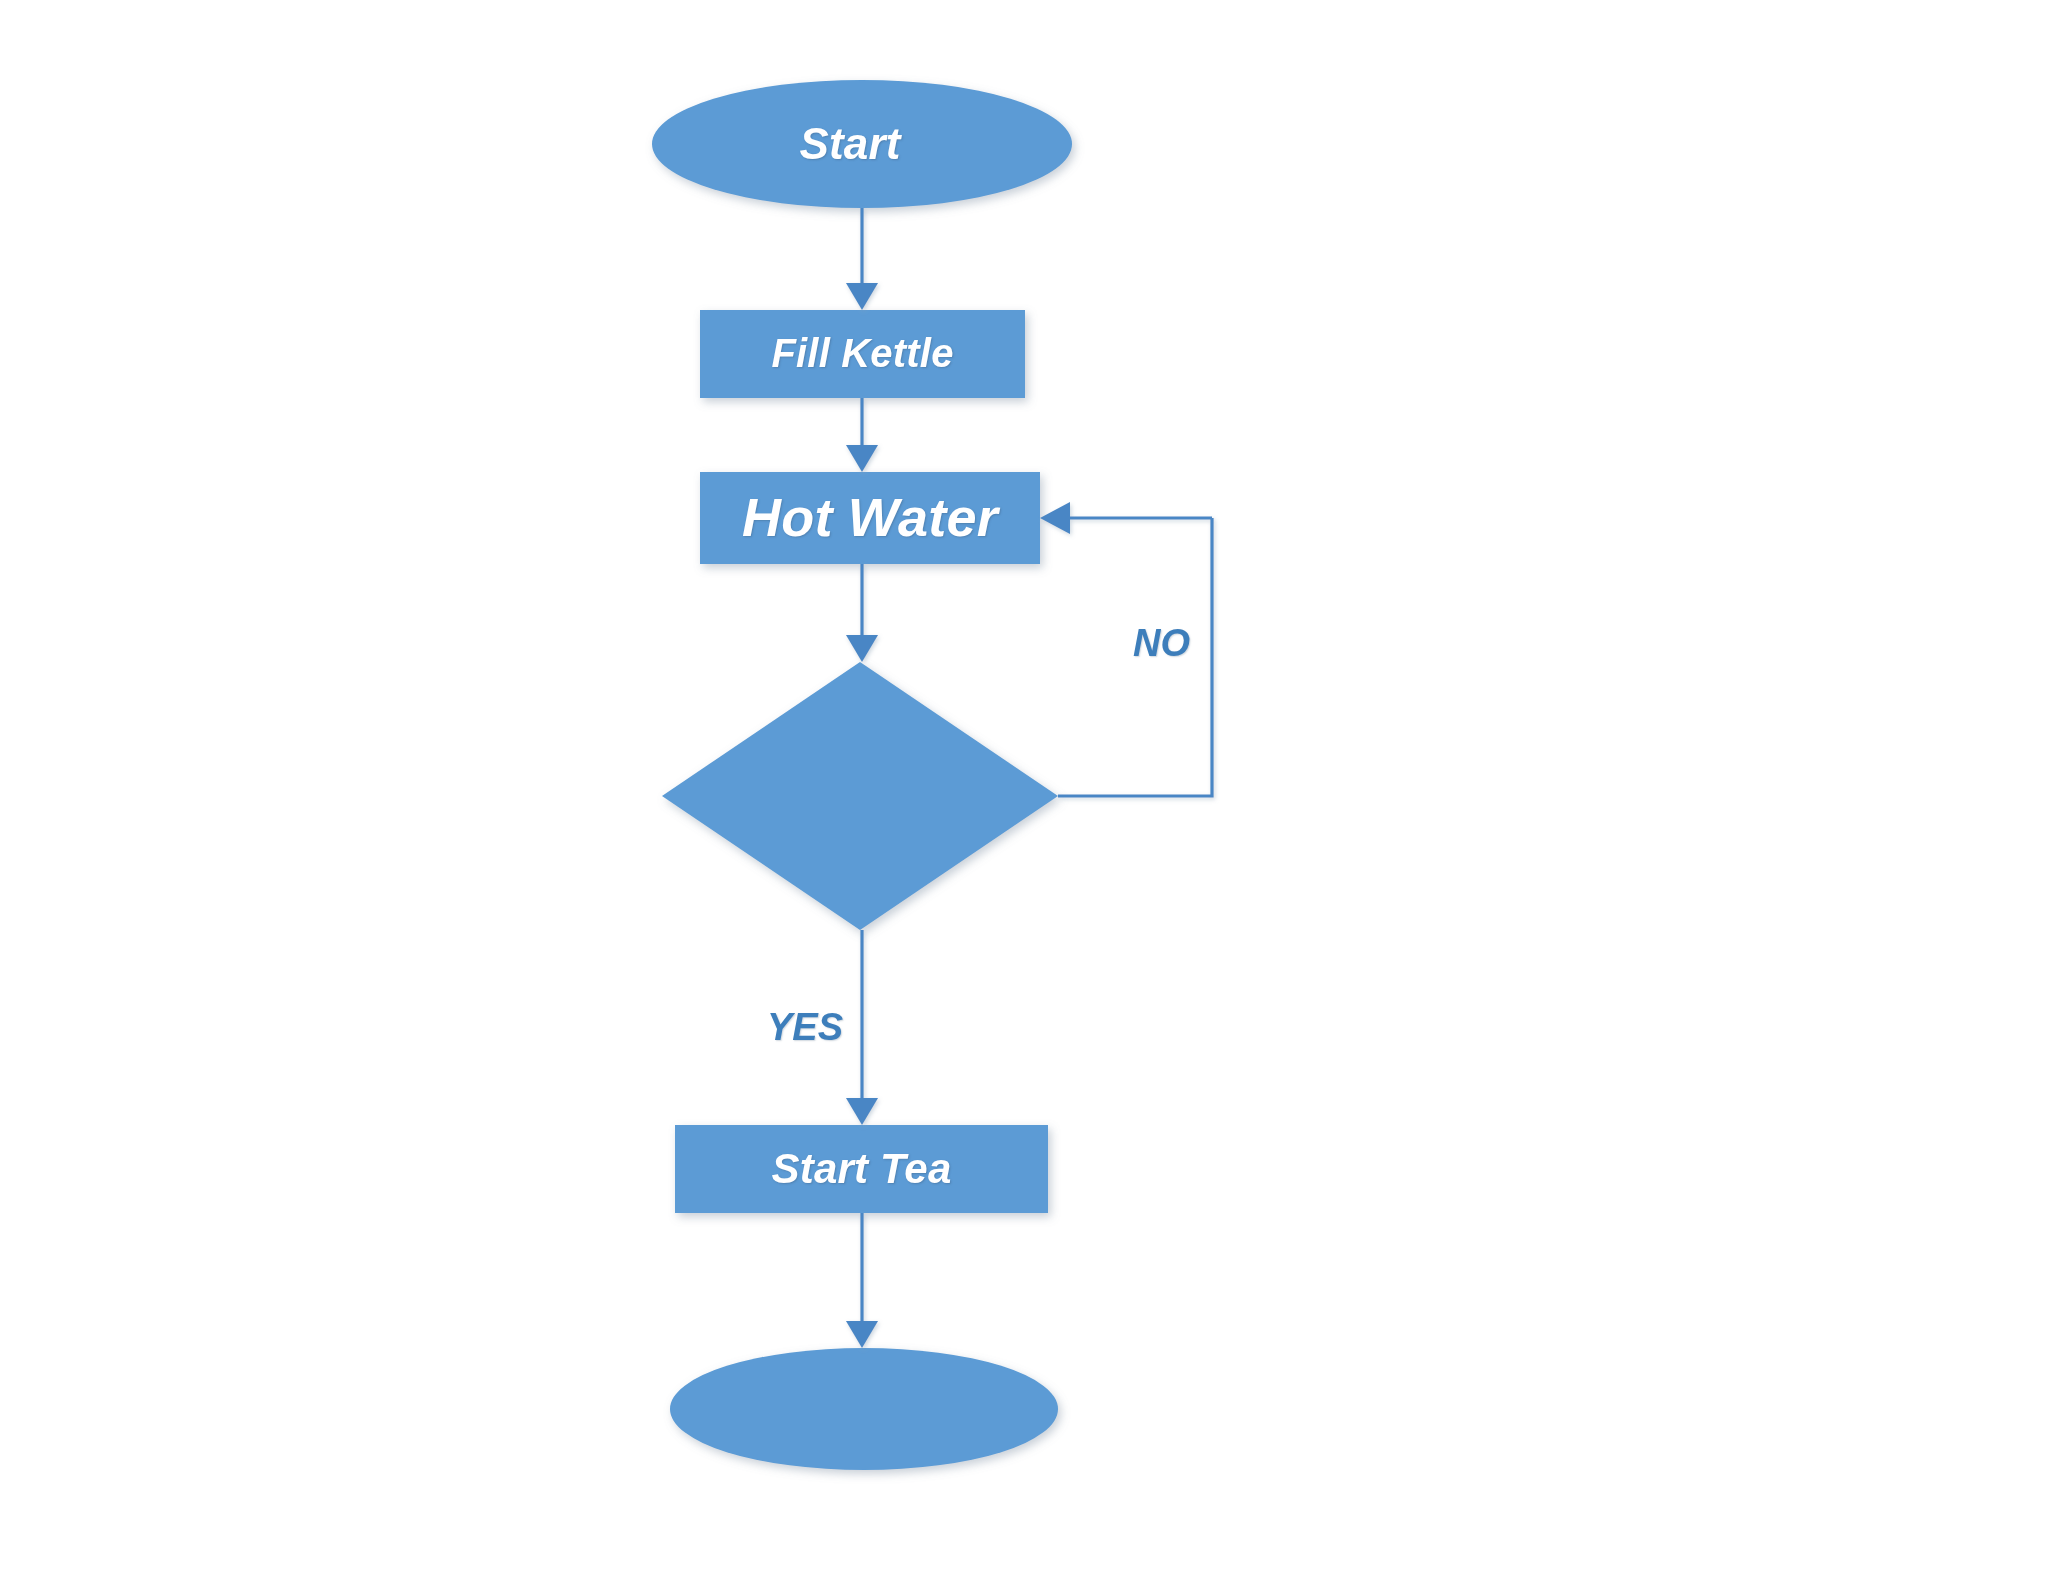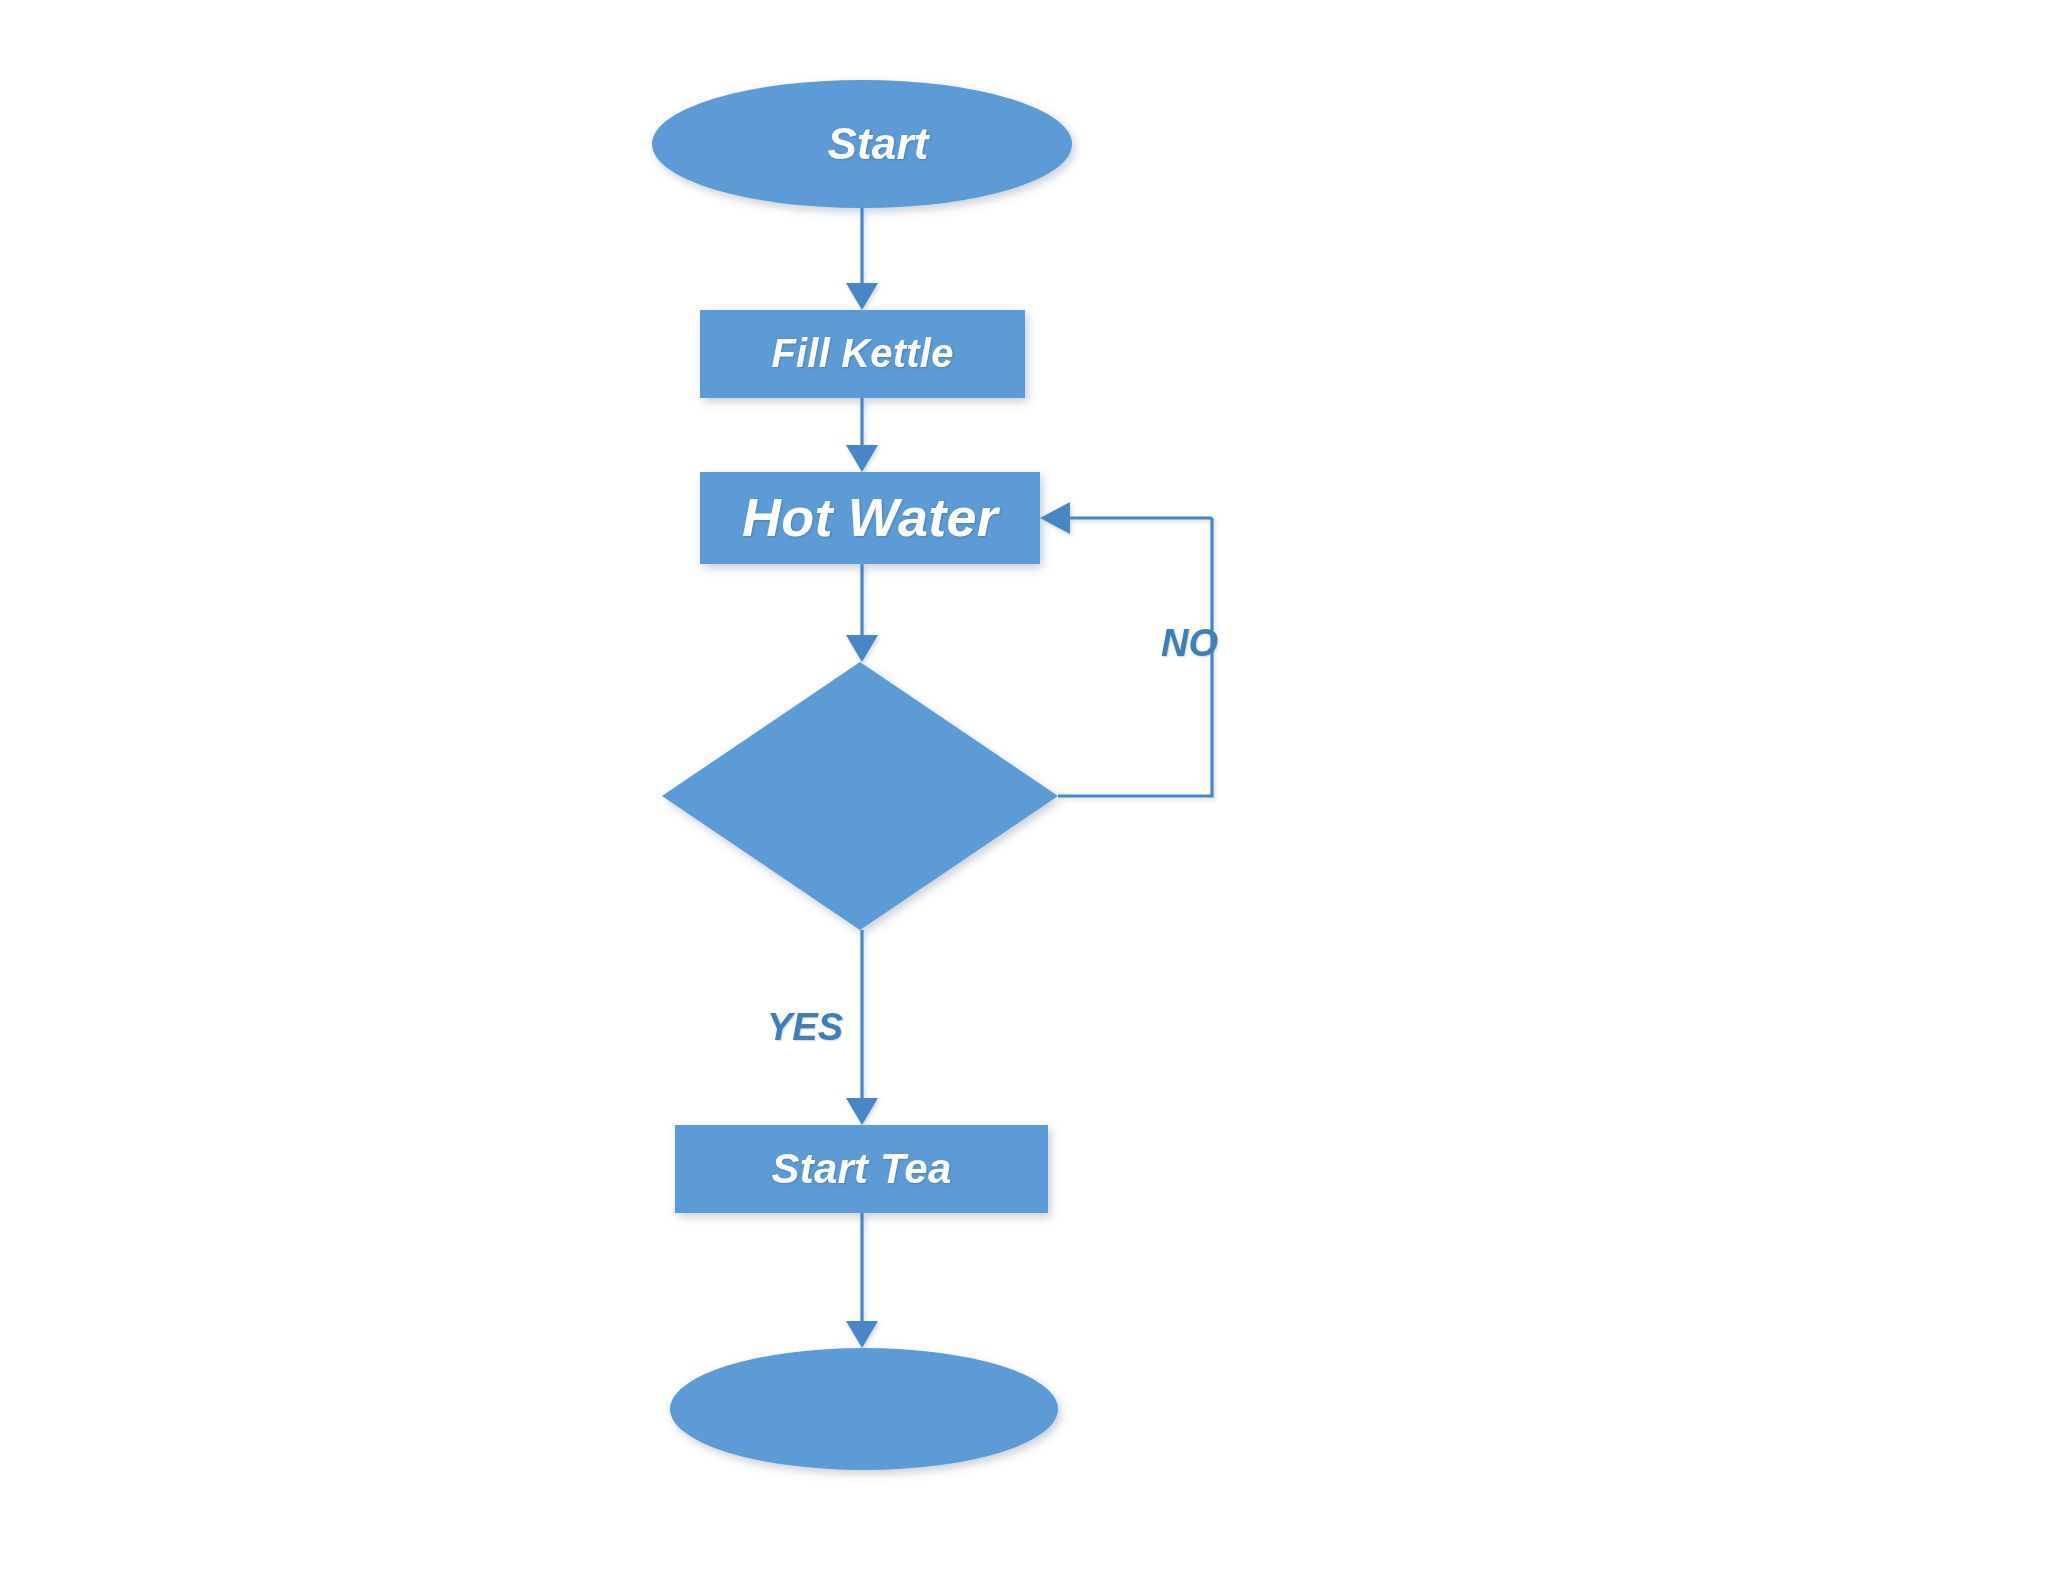--- a/index.html
+++ b/index.html
@@ -107,27 +107,27 @@
       </g>
 
       <g>
         <line x1="862" y1="1213" x2="862" y2="1326" stroke-linecap="butt"></line>
         <polygon points="862,1348 846,1321 878,1321" stroke="none"></polygon>
       </g>
 
     </g>
   </svg>
 
-  <div class="node-label" style="left:668px; top:80px; width:420px; height:128px; font-size:44px;">Start</div>
+  <div class="node-label" style="left:640px; top:80px; width:420px; height:128px; font-size:44px;">Start</div>
 
   <div class="node-label" style="left:700px; top:310px; width:325px; height:88px; font-size:40px;text-align:right;">Fill Kettle</div>
 
   <div class="node-label" style="left:700px; top:472px; width:340px; height:91px; font-size:54px;">Hot Water</div>
 
 
   <div class="node-label" style="left:675px; top:1125px; width:373px; height:88px; font-size:42px;">Start Tea</div>
 
 
-  <div class="edge-label" style="left:1190px; top:622px; transform:translateX(-100%);margin-left:28px;">NO</div>
+  <div class="edge-label" style="left:1190px; top:622px; transform:translateX(-100%);">NO</div>
 
   <div class="edge-label" style="left:843px; top:1006px; transform:translateX(-100%);">YES</div>
 
 </div>
 
 </body></html>

